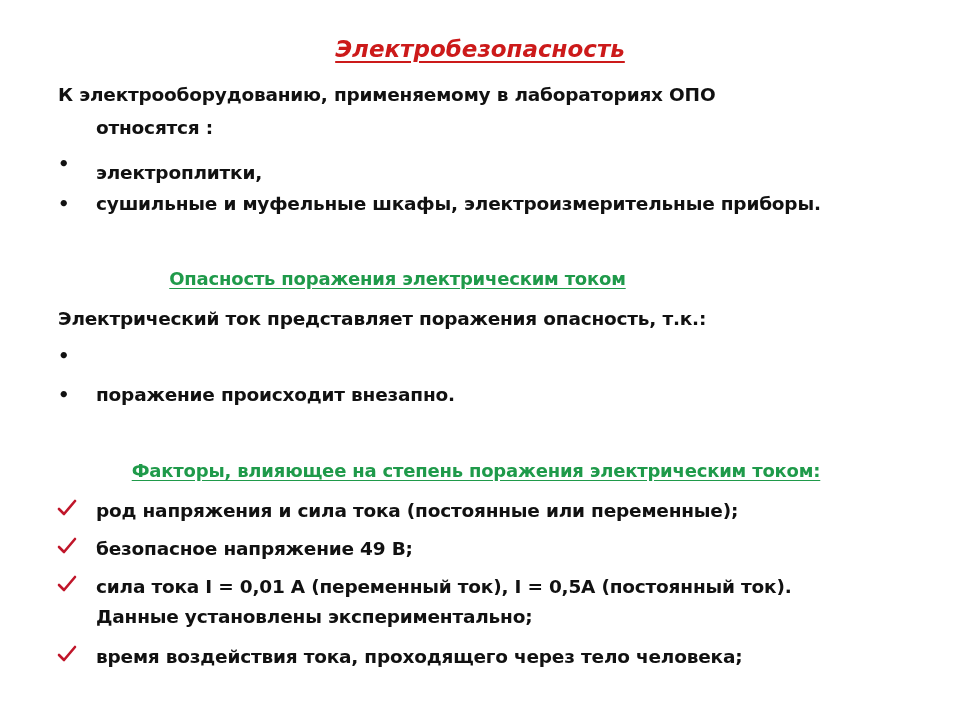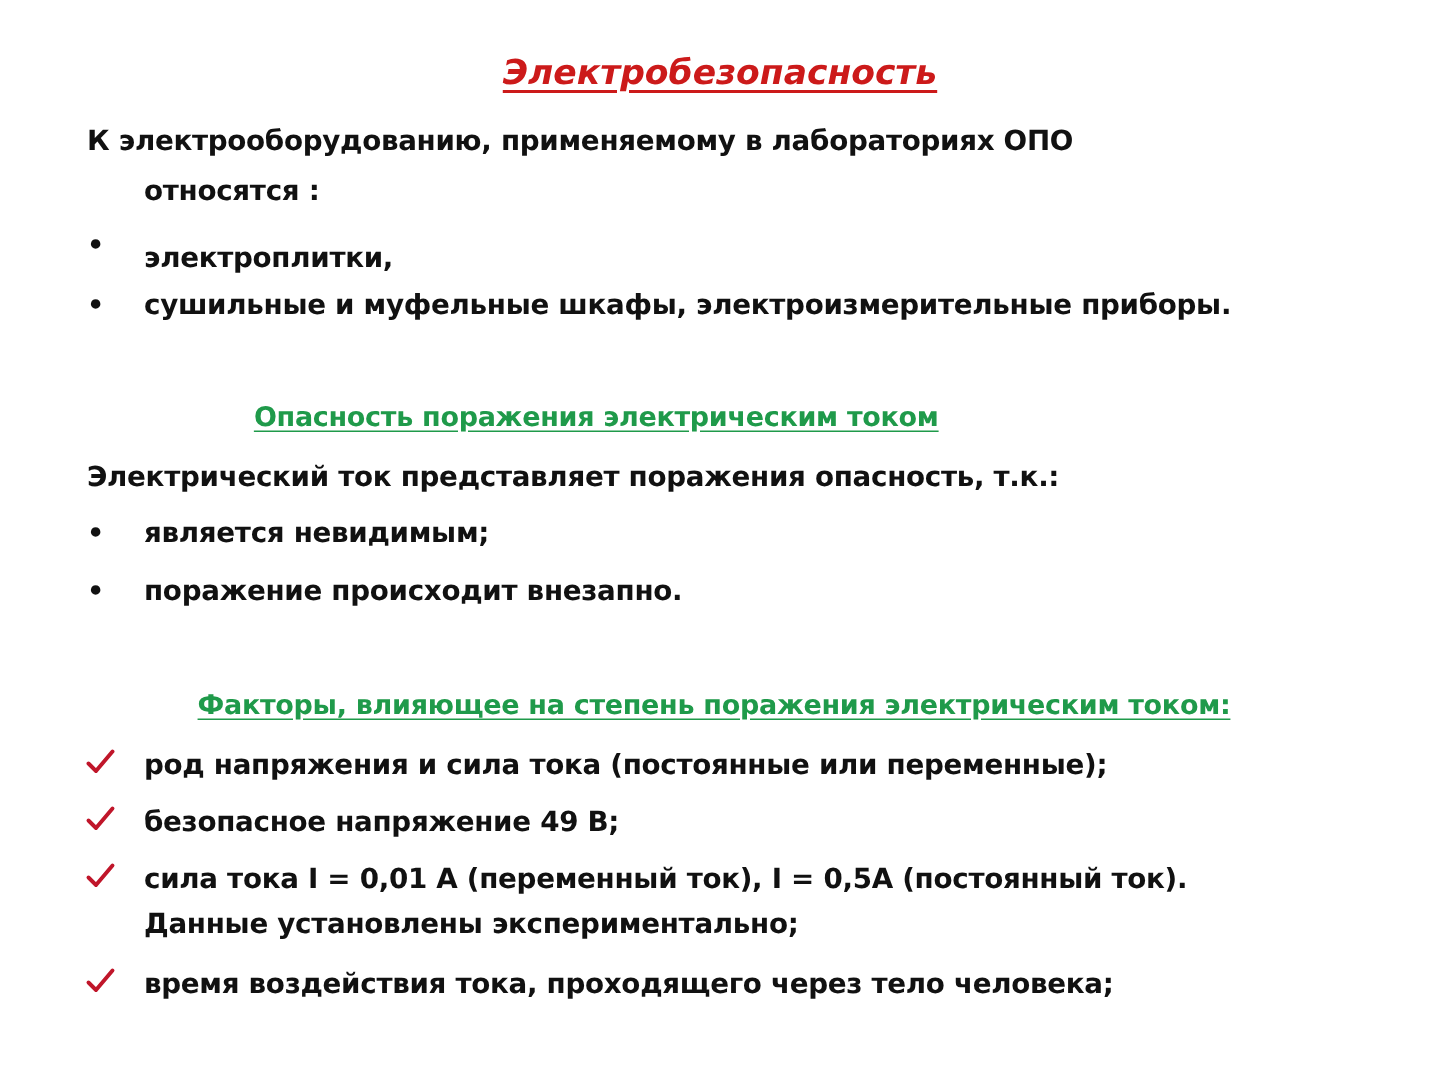--- a/index.html
+++ b/index.html
@@ -104,21 +104,20 @@
   <span class="bullet" style="top:152px;">•</span>
   <div class="item-text" style="top:145px;margin-top:16px;">электроплитки,</div>
 
   <span class="bullet" style="top:192px;">•</span>
   <div class="item-text" style="top:192px;">сушильные и муфельные шкафы, электроизмерительные приборы.</div>
 
   <div class="heading-green" style="top:268px;">Опасность поражения электрическим током</div>
   <div class="line" style="left:58px; top:307px;">Электрический ток представляет поражения опасность, т.к.:</div>
 
   <span class="bullet" style="top:344px;">•</span>
-  <div class="item-text" style="top:344px;">является невидимым;</div>
 
   <span class="bullet" style="top:383px;">•</span>
   <div class="item-text" style="top:383px;">поражение происходит внезапно.</div>
 
   <div class="heading-green" style="top:460px; width:960px; left:-4px;">Факторы, влияющее на степень поражения электрическим током:</div>
 
   <svg class="check" style="top:497px;" viewBox="0 0 22 22">
     <path d="M3 12 L8 17 L19 4" fill="none" stroke="#c0162a" stroke-width="2.6" stroke-linecap="round" stroke-linejoin="round"></path>
   </svg>
   <div class="item-text" style="top:499px;">род напряжения и сила тока (постоянные или переменные);</div>

